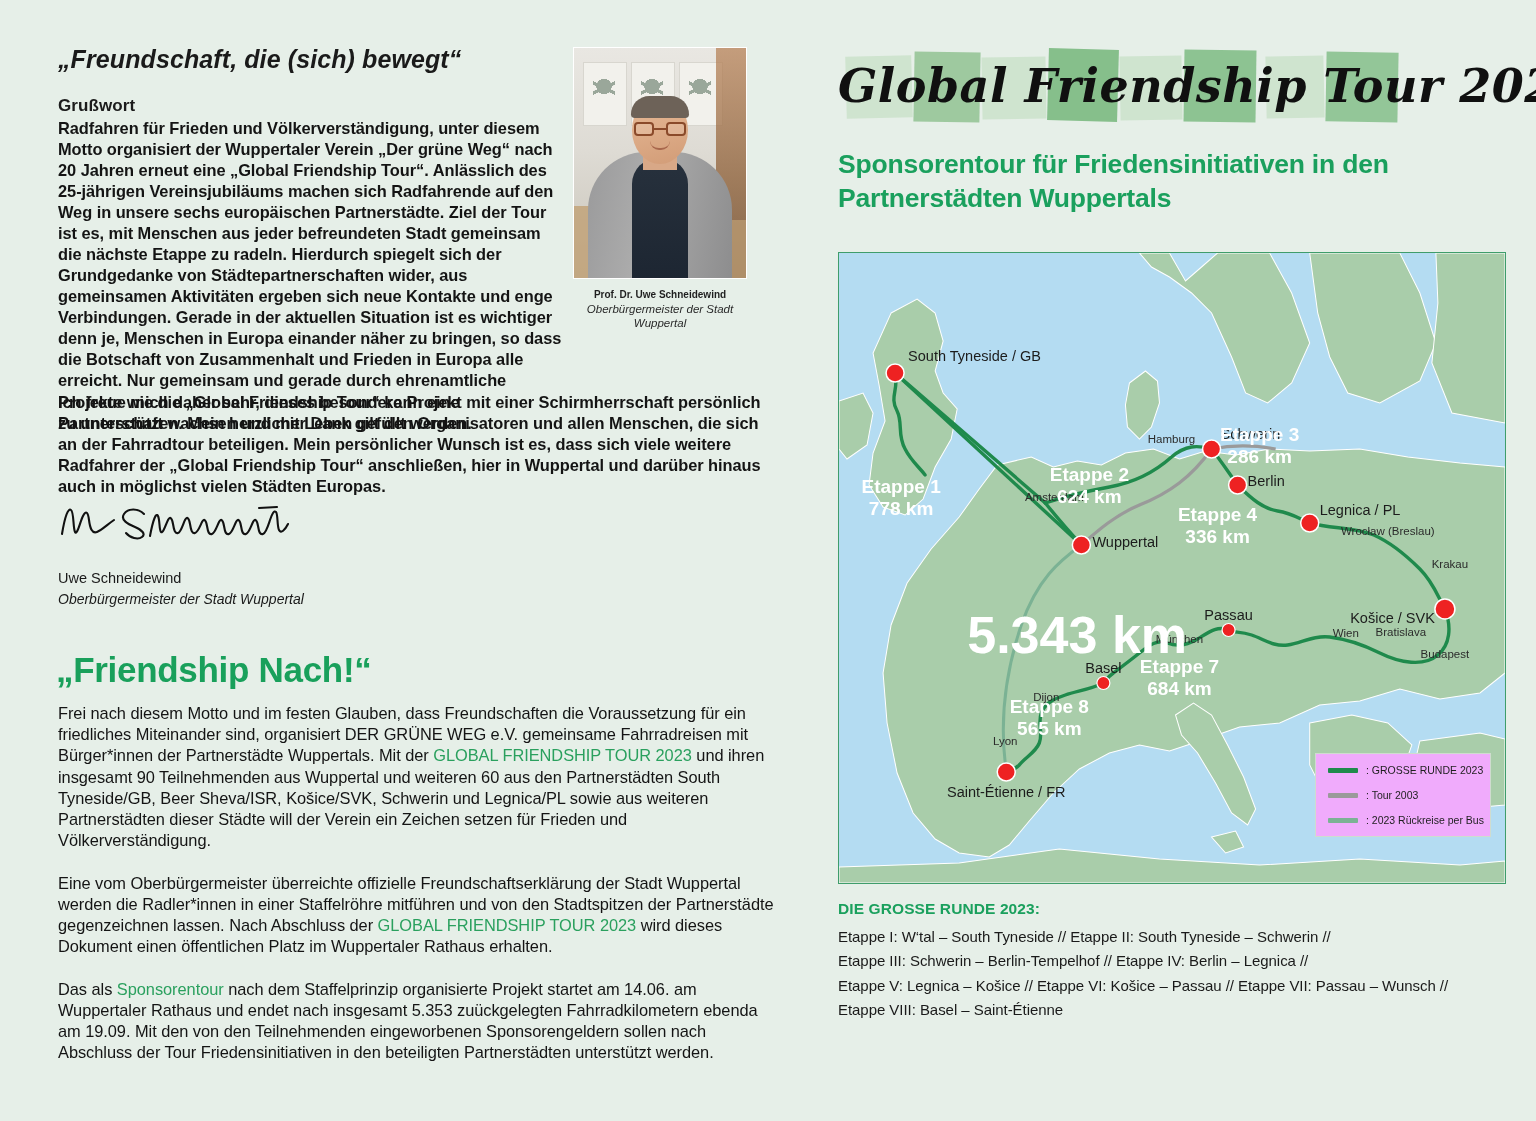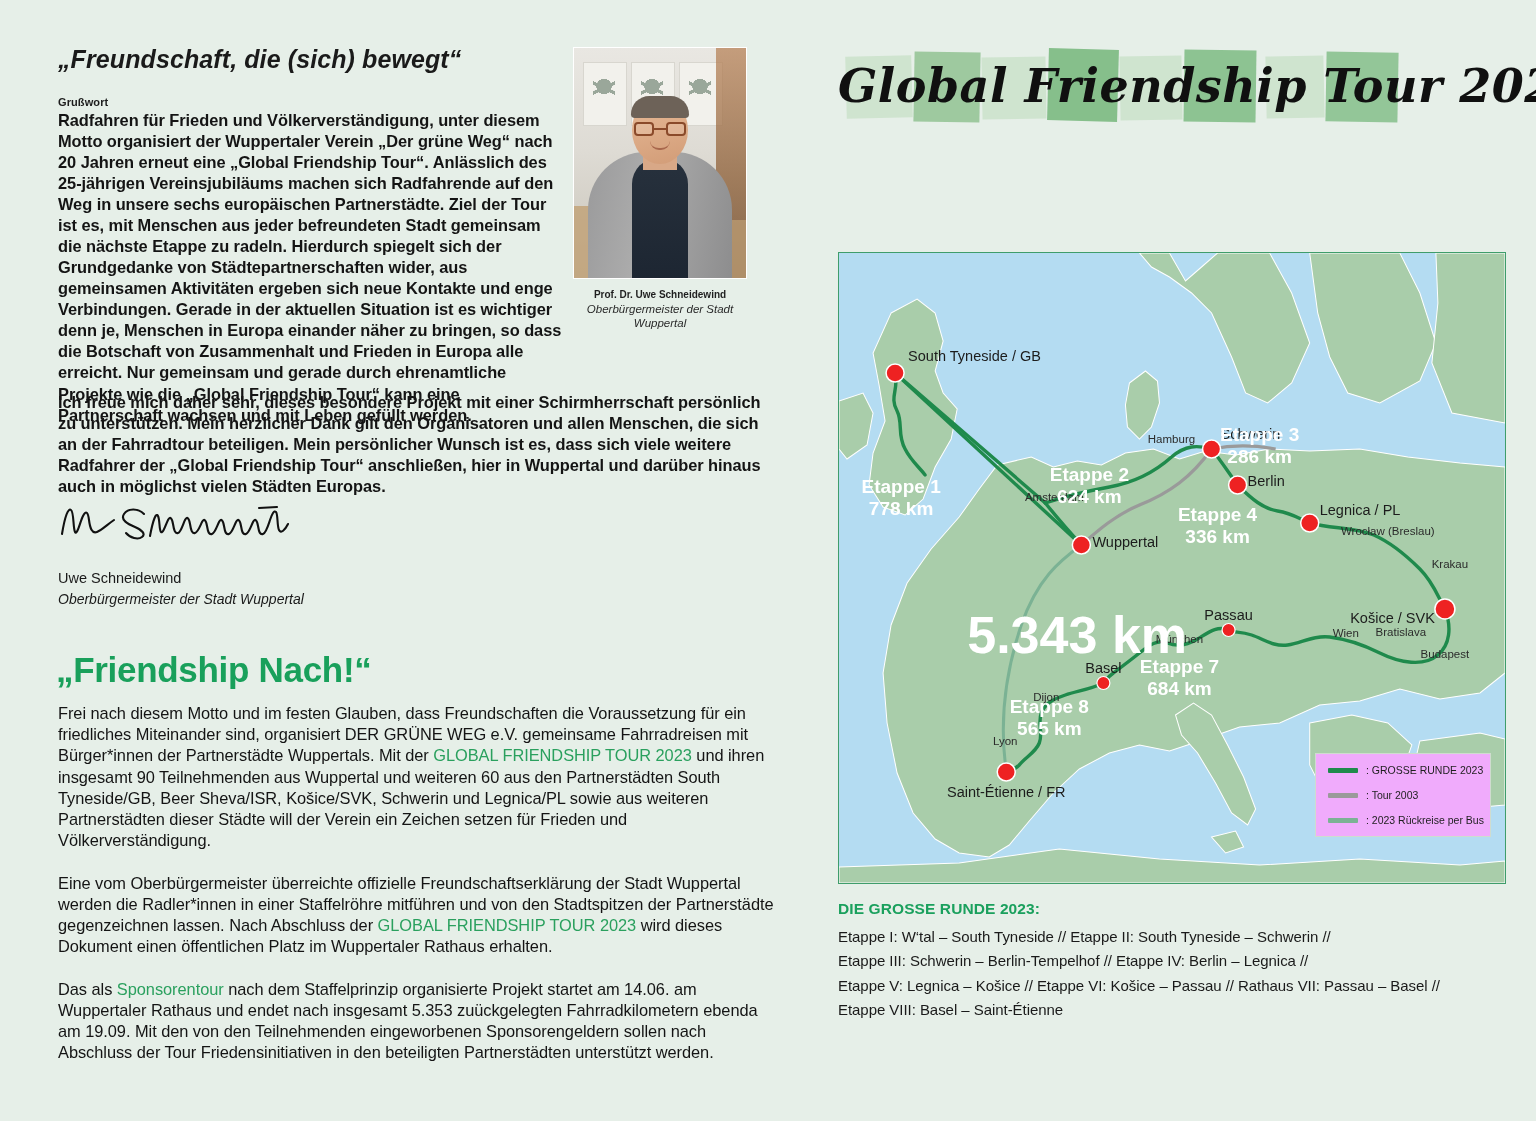--- a/index.html
+++ b/index.html
@@ -14,21 +14,21 @@
   .page{position:absolute;inset:0;}
 
   
   .left-col{position:absolute;left:58px;top:46px;width:720px;}
 
   .motto{
     font-size:25px;font-style:italic;font-weight:600;letter-spacing:.1px;
     color:#1a1a1a;margin:0 0 22px 0;line-height:1.1;
   }
 
-  .gruss-head{font-size:11px;font-weight:bold;margin:0 0 2px 0;letter-spacing:.1px;}
+  .gruss-head{font-size:17px;font-weight:bold;margin:0 0 2px 0;letter-spacing:.1px;}
 
   .body-text{
     font-size:16.4px;line-height:1.285;color:#141414;margin:0;
     letter-spacing:-.05px;
     font-weight:bold;
   }
   .body-text p{margin:0 0 17px 0;}
   .body-text p:last-child{margin-bottom:0;}
 
   .col-narrow{width:510px;}
@@ -246,20 +246,21 @@
         <div class="tile" style="left:76px;top:0px;width:66px;height:70px;background:#9ec99f;transform:rotate(1deg);"></div>
         <div class="tile" style="left:144px;top:5px;width:64px;height:62px;background:#cfe4cf;transform:rotate(-1deg);"></div>
         <div class="tile" style="left:210px;top:-3px;width:70px;height:72px;background:#86bf8b;transform:rotate(1.5deg);"></div>
         <div class="tile" style="left:282px;top:4px;width:62px;height:64px;background:#cfe4cf;transform:rotate(-1deg);"></div>
         <div class="tile" style="left:346px;top:-2px;width:72px;height:72px;background:#8dc392;transform:rotate(.8deg);"></div>
         <div class="tile" style="left:428px;top:4px;width:58px;height:62px;background:#cfe4cf;transform:rotate(-1.2deg);"></div>
         <div class="tile" style="left:488px;top:0px;width:72px;height:70px;background:#93c698;transform:rotate(1deg);"></div>
       </div>
       <div class="title-text">Global Friendship Tour 2023</div>
     </div>
+    <div class="subtitle">Sponsorentour für Friedensinitiativen in den Partnerstädten Wuppertals</div>
   </div>
 
   <div class="map">
     <svg viewBox="0 0 665 630" preserveAspectRatio="none">
       <rect x="0" y="0" width="665" height="630" fill="#b4dcf2"></rect>
 
       <g fill="#a9cdaa" stroke="#ffffff" stroke-width="1">
 
         <path d="M300 0 L330 0 L346 28 L362 14 L378 0 L430 0 L452 40 L470 90 L452 130 L428 150 L406 140 L392 104 L372 60 L352 40 L330 24 L312 14 Z"></path>
 
@@ -381,17 +382,17 @@
         <span class="legend-swatch" style="background:#7bb294"></span>
         <span class="legend-label">: 2023 Rückreise per Bus</span>
       </div>
     </div>
   </div>
 
   <div class="runde">
     <div class="runde-title">DIE GROSSE RUNDE 2023:</div>
     <div class="runde-line">Etappe I: W‘tal – South Tyneside // Etappe II: South Tyneside – Schwerin //</div>
     <div class="runde-line">Etappe III: Schwerin – Berlin-Tempelhof // Etappe IV: Berlin – Legnica //</div>
-    <div class="runde-line">Etappe V: Legnica – Košice // Etappe VI: Košice – Passau // Rathaus VII: Passau – Basel //</div>
+    <div class="runde-line">Etappe V: Legnica – Košice // Etappe VI: Košice – Passau // Etappe VII: Passau – Wunsch //</div>
     <div class="runde-line">Etappe VIII: Basel – Saint-Étienne</div>
   </div>
 
 </div>
 
 </body></html>

